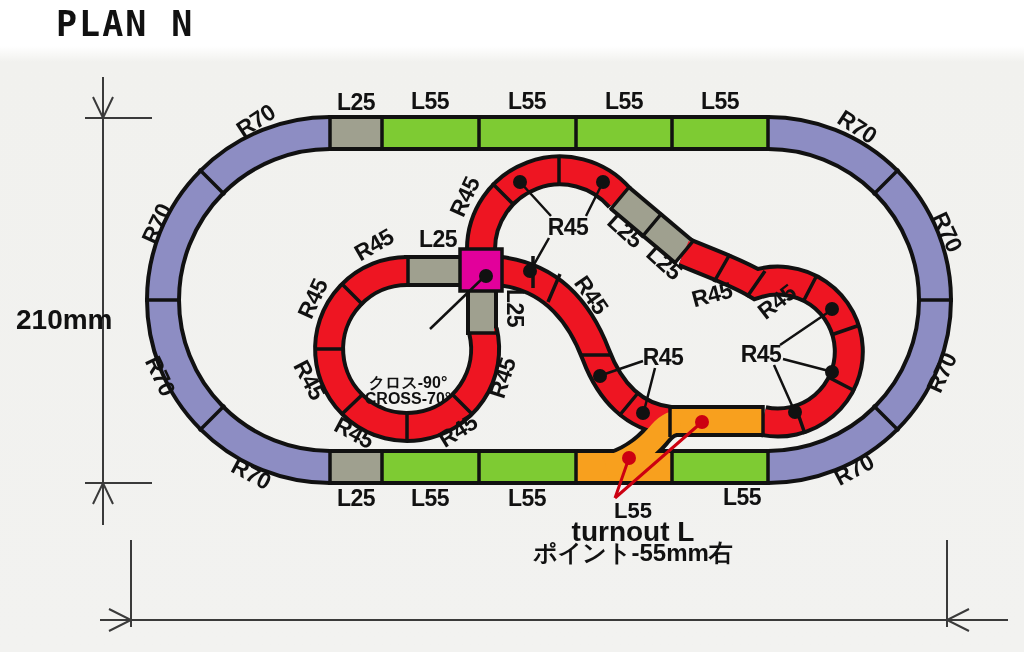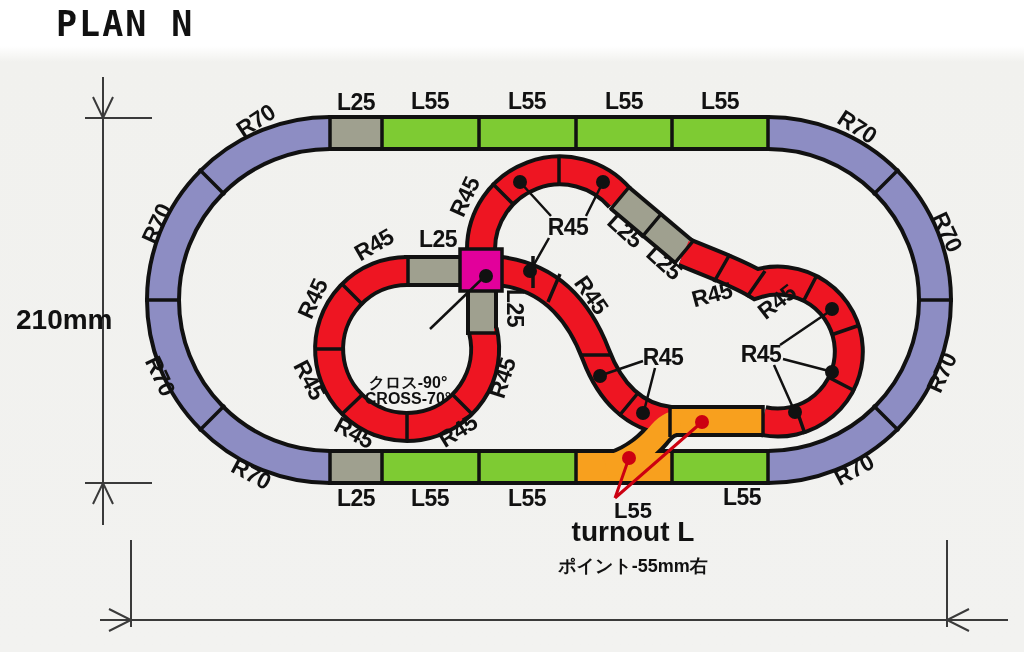--- a/index.html
+++ b/index.html
@@ -37,21 +37,21 @@
          font-weight:bold;font-size:35px;letter-spacing:2px;}
   .dimtext{position:absolute;font-weight:bold;font-size:28px;letter-spacing:0px;margin-top:25px;}
   #dim-height{left:16px;top:279px;}
   #dim-width{left:494px;top:582px;}
   #cross-callout{position:absolute;left:408px;top:327px;transform:translateX(-50%);
                  text-align:center;font-weight:bold;font-size:16px;line-height:16px;margin-top:48px;}
   #turnout-callout{position:absolute;left:633px;top:500px;transform:translateX(-50%);
                    text-align:center;font-weight:bold;line-height:21px;}
   #turnout-callout .t1{font-size:22px;}
   #turnout-callout .t2{font-size:28px;}
-  #turnout-callout .t3{font-size:18px;margin-top:14px;}
+  #turnout-callout .t3{font-size:24px;}
 </style>
 </head>
 <body>
 
 <div id="stage">
 
   <svg width="1024" height="652" viewBox="0 0 1024 652">
 
     <g>
       <path class="dim" d="M103,77 V525"></path>

